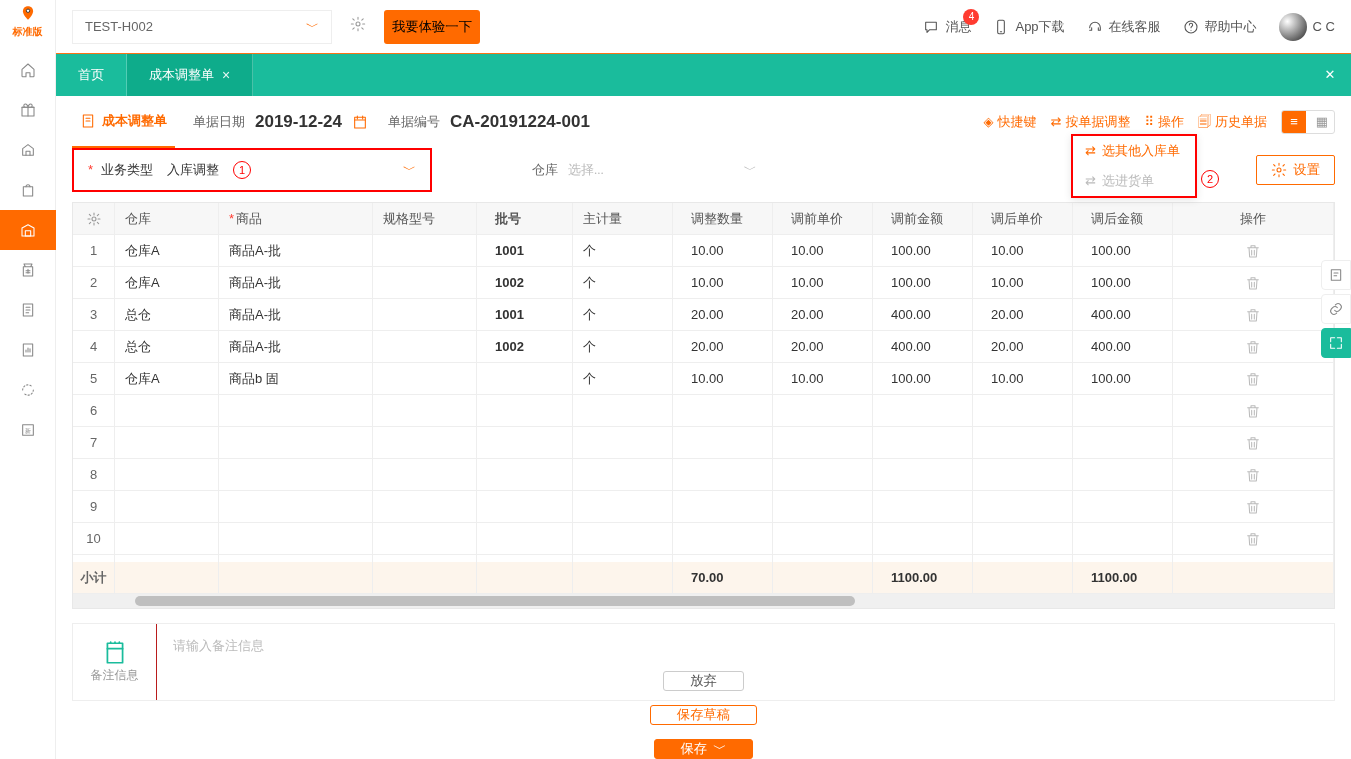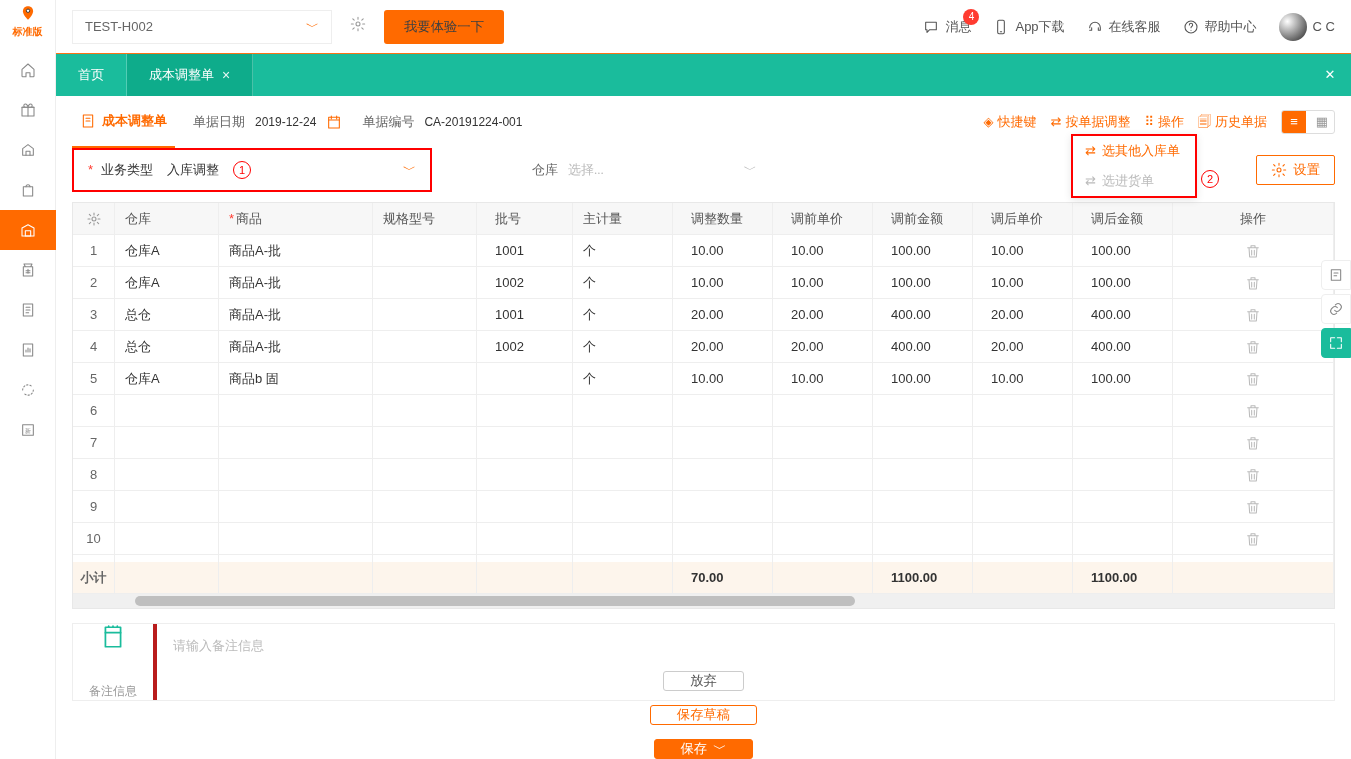--- a/index.html
+++ b/index.html
@@ -13,37 +13,37 @@
   .rail .item { width:56px; height:40px; display:flex; align-items:center; justify-content:center; color:#888; cursor:pointer; }
   .rail .item.active { background:#ff6a00; color:#fff; }
   .rail svg { width:18px; height:18px; stroke:currentColor; fill:none; stroke-width:1.6; }
   
   .main { flex:1; display:flex; flex-direction:column; min-width:0; }
   
   .top { height:54px; display:flex; align-items:center; padding:0 16px; gap:18px; border-bottom:1px solid #f97316; }
   .combo { height:34px; width:260px; border:1px solid #eee; display:flex; align-items:center; padding:0 12px; color:#666; gap:8px; }
   .combo .chev { color:#ff6a00; margin-left:auto; }
   .gear-top { color:#999; cursor:pointer; }
-  .cta { height:34px; padding:0 20px; background:#ff6a00; color:#404040; border:none; border-radius:3px; cursor:pointer; }
+  .cta { height:34px; padding:0 8px; background:#ff6a00; color:#000000; border:none; border-radius:3px; cursor:pointer; }
   .top-right { margin-left:auto; display:flex; align-items:center; gap:22px; color:#555; }
   .top-right .ico { display:flex; align-items:center; gap:6px; cursor:pointer; position:relative; }
   .badge { position:absolute; top:-8px; right:-8px; background:#ff3b30; color:#fff; font-size:10px; min-width:16px; height:16px; border-radius:8px; display:flex; align-items:center; justify-content:center; padding:0 4px; }
   .avatar { width:28px; height:28px; border-radius:50%; background:radial-gradient(circle at 30% 30%,#fff,#222); display:inline-block; }
   
   .tabbar { height:42px; background:#1abc9c; display:flex; align-items:stretch; position:relative; }
   .tabbar .tab { padding:0 22px; display:flex; align-items:center; gap:8px; color:#fff; cursor:pointer; border-right:1px solid rgba(255,255,255,.25); }
   .tabbar .tab.active { background:#0eac8b; }
   .tabbar .close { font-size:14px; opacity:.9; }
   .tabbar .close-x { margin-left:auto; width:42px; display:flex; align-items:center; justify-content:center; color:#fff; cursor:pointer; background:#1abc9c; }
   
   .doc { padding:0 16px; flex:1; display:flex; flex-direction:column; min-height:0; }
   .doc-head { display:flex; align-items:center; height:52px; gap:18px; }
   .doc-head .title { color:#ff6a00; font-weight:600; display:flex; align-items:center; gap:6px; border-bottom:2px solid #ff6a00; height:52px; padding:0 8px; }
   .doc-head .meta { display:flex; align-items:center; gap:10px; color:#666; }
-  .doc-head .meta b { font-size:12px; color:#333; font-weight:400; }
+  .doc-head .meta b { font-size:17px; color:#333; font-weight:700; }
   .doc-head .tools { margin-left:auto; display:flex; align-items:center; gap:14px; color:#ff6a00; font-size:13px; }
   .doc-head .tools span { cursor:pointer; display:flex; align-items:center; gap:4px; }
   .doc-head .tools .switch { display:flex; border:1px solid #ddd; border-radius:3px; overflow:hidden; }
   .doc-head .tools .switch i { width:24px; height:22px; display:flex; align-items:center; justify-content:center; color:#999; font-style:normal; }
   .doc-head .tools .switch i.on { background:#ff6a00; color:#fff; }
   
   .filter { display:flex; align-items:center; gap:20px; margin-bottom:10px; position:relative; }
   .boxed { border:2px solid #ff0000; height:44px; display:flex; align-items:center; padding:0 14px; position:relative; }
   .boxed.red1 { width:360px; gap:8px; }
   .boxed .star { color:#ff3b30; }
@@ -62,35 +62,35 @@
   .tr { display:flex; height:32px; border-bottom:1px solid #eee; }
   .tr.head { background:#f7f7f7; color:#555; font-weight:500; }
   .tr.head .req::before { content:"*"; color:#ff3b30; margin-right:2px; }
   .tr.sub { background:#fdf5ec; font-weight:600; }
   .td { border-right:1px solid #eee; padding:0 10px; display:flex; align-items:center; overflow:hidden; white-space:nowrap; }
   .td.idx { width:42px; justify-content:center; color:#666; }
   .td.gear { width:42px; justify-content:center; color:#999; }
   .td.wh  { width:104px; }
   .td.prd { width:154px; }
   .td.spec{ width:104px; }
-  .td.bat { width:96px; padding-left:18px;}
+  .td.bat { width:96px; padding-left:18px;font-weight:bold;}
   .td.unit{ width:100px; }
   .td.qty { width:100px; padding-left:18px;}
   .td.pr1 { width:100px; padding-left:18px;}
   .td.am1 { width:100px; padding-left:18px;}
   .td.pr2 { width:100px; padding-left:18px;}
   .td.am2 { width:100px; padding-left:18px;}
   .td.op  { flex:1; justify-content:center; min-width:60px; }
   .td.op svg { stroke:#bbb; cursor:pointer; }
   .tbody { flex:1; overflow:auto; }
   .hscroll { height:14px; background:#f0f0f0; position:relative; }
   .hscroll .thumb { position:absolute; left:62px; top:2px; height:10px; width:720px; background:#bfbfbf; border-radius:5px; }
   
   .remark { margin-top:14px; border:1px solid #eee; display:flex; height:78px; }
-  .remark .lbl { width:84px; background:#fff; display:flex; flex-direction:column; align-items:center; justify-content:space-between; border-right:4px solid #b91c1c; color:#1abc9c; }
+  .remark .lbl { width:84px; background:#fff; display:flex; flex-direction:column; align-items:center; justify-content:center; border-right:1px solid #b91c1c; color:#1abc9c; }
   .remark .lbl svg { stroke:#1abc9c; width:26px; height:26px; }
   .remark .lbl span { color:#999; font-size:12px; }
   .remark textarea { flex:1; border:none; resize:none; padding:12px 16px; font:inherit; color:#333; }
   .remark textarea::placeholder { color:#bbb; }
   
   .foot { height:58px; display:flex; align-items:center; justify-content:flex-end; gap:14px; padding:0 2px;flex-direction:column; }
   .btn { height:36px; padding:0 26px; border:1px solid #ccc; background:#fff; border-radius:3px; cursor:pointer; color:#555; }
   .btn.outline{ border-color:#ff6a00; color:#ff6a00; }
   .btn.primary{ background:#ff6a00; color:#fff; border-color:#ff6a00; display:flex; align-items:center; gap:6px; }
   

